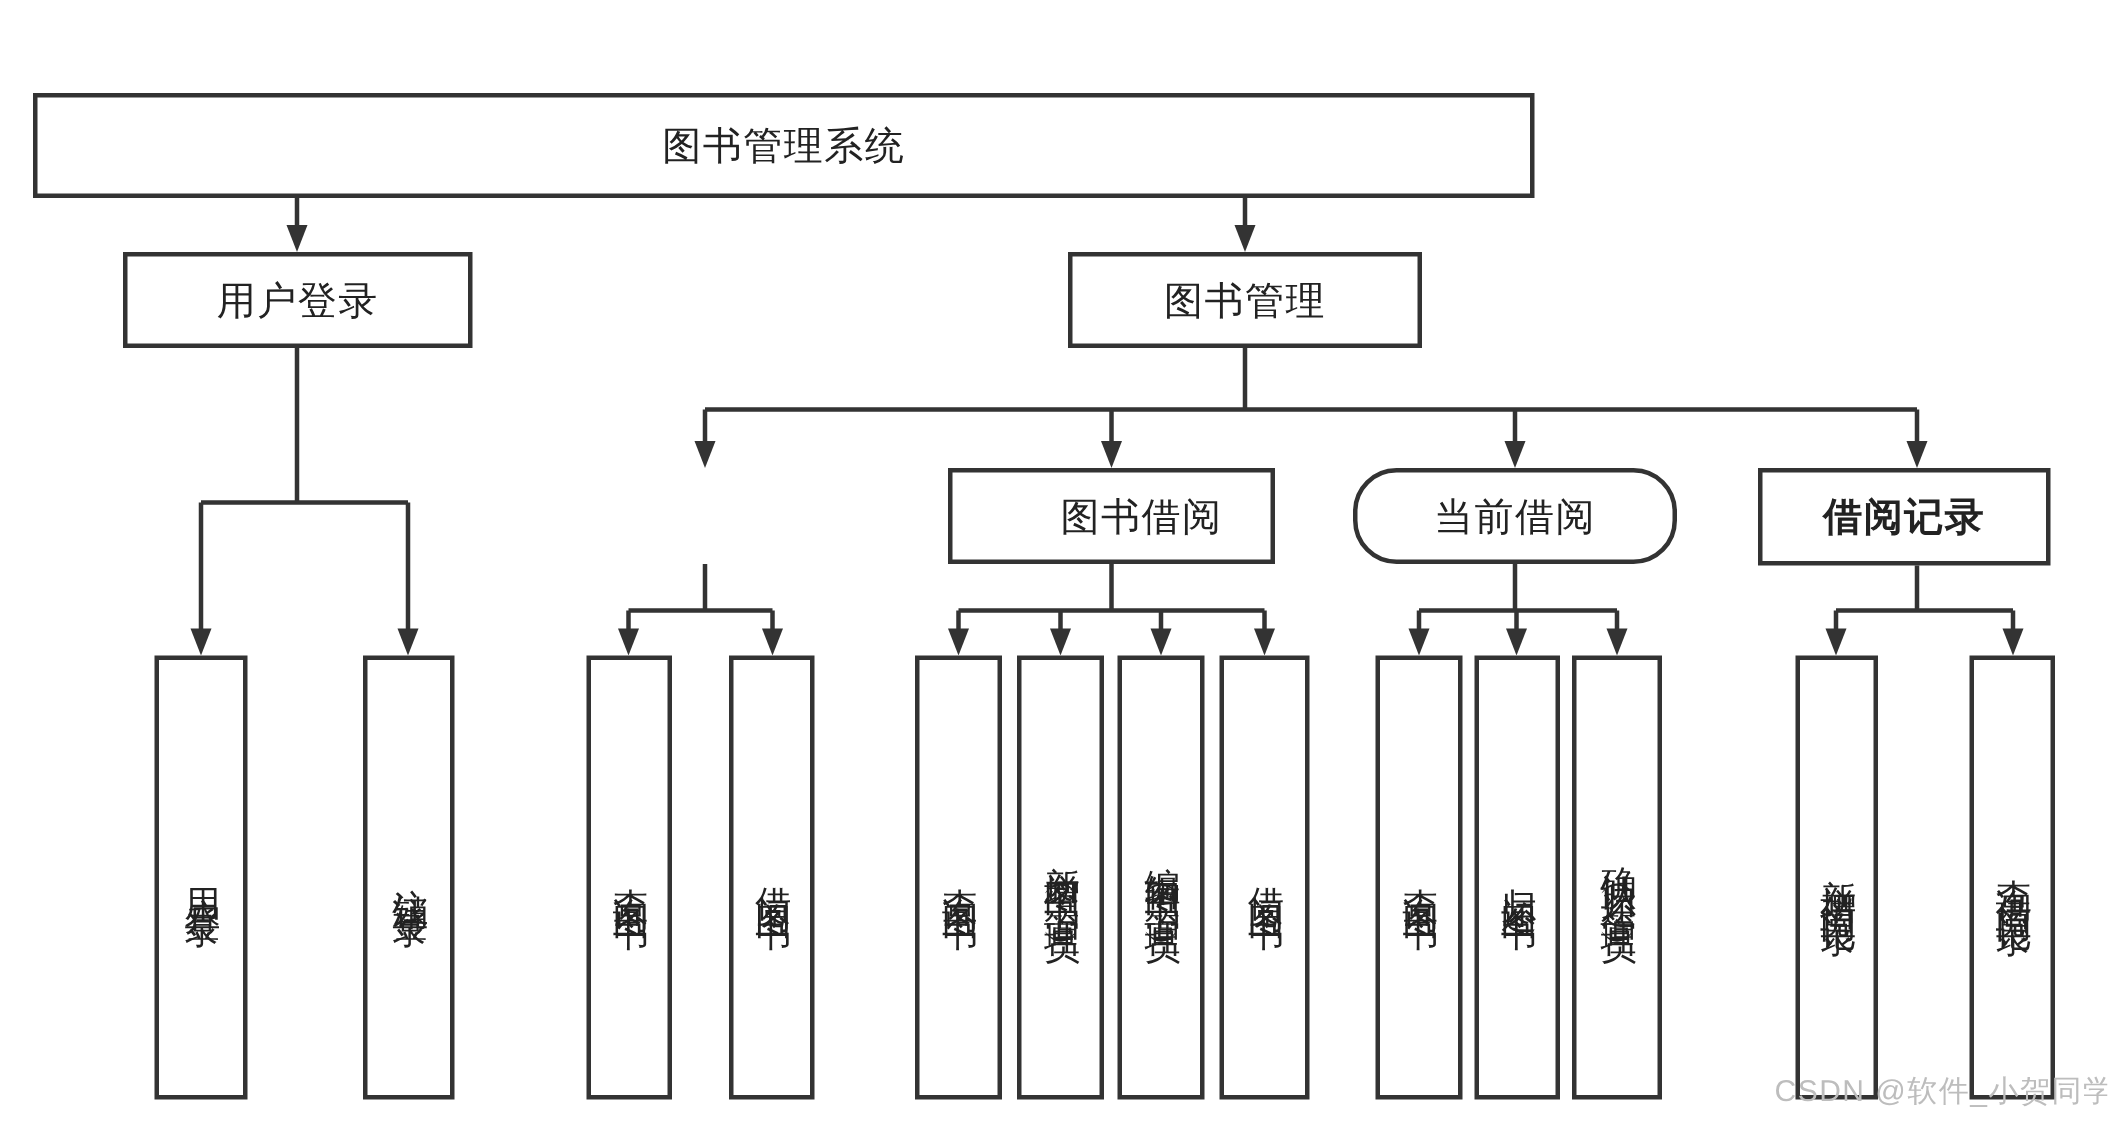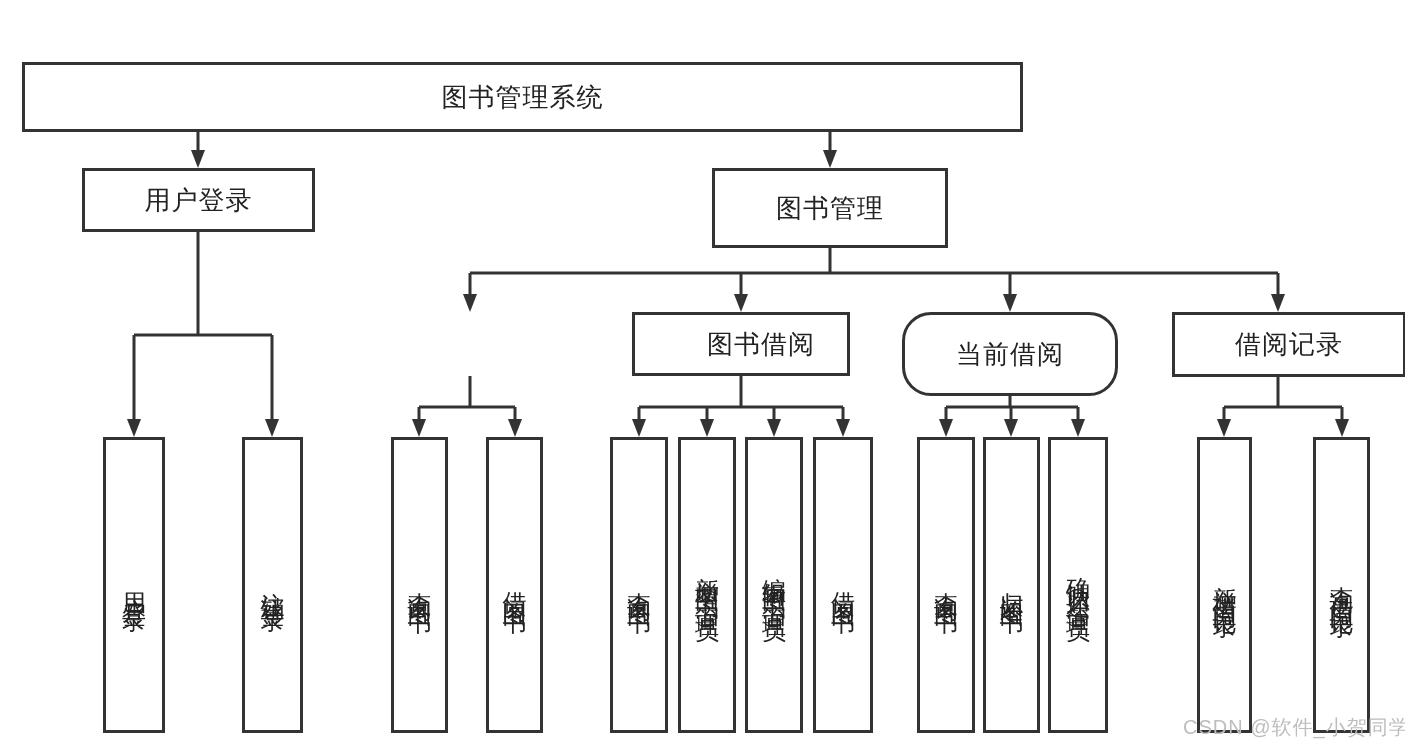--- a/index.html
+++ b/index.html
@@ -92,31 +92,31 @@
     </g>
   </svg>
 
   <div class="box h" style="left:22px; top:30px; width:1001px; height:70px;margin-top:32px;">
     <span>图书管理系统</span>
   </div>
 
   <div class="box h" style="left:82px; top:168px; width:233px; height:64px;">
     <span>用户登录</span>
   </div>
-  <div class="box h" style="left:712px; top:168px; width:236px; height:80px;">
+  <div class="box h" style="left:712px; top:168px; width:236px; height:64px;">
     <span>图书管理</span>
   </div>
 
   <div class="box h" style="left:632px; top:312px; width:218px; height:64px;padding-left:40px;">
     <span>图书借阅</span>
   </div>
-  <div class="box h" style="left:902px; top:312px; width:216px; height:84px;border-radius:29px;">
+  <div class="box h" style="left:902px; top:312px; width:216px; height:64px;border-radius:29px;">
     <span>当前借阅</span>
   </div>
-  <div class="box h" style="left:1172px; top:312px; width:234px; height:65px;">
+  <div class="box h" style="left:1172px; top:312px; width:195px; height:65px;font-weight:bold;">
     <span>借阅记录</span>
   </div>
 
   <div class="box v" style="left:103px; top:437px; width:62px; height:296px;">
     <span>用户登录</span>
   </div>
   <div class="box v" style="left:242px; top:437px; width:61px; height:296px;">
     <span>注销登录</span>
   </div>
 

